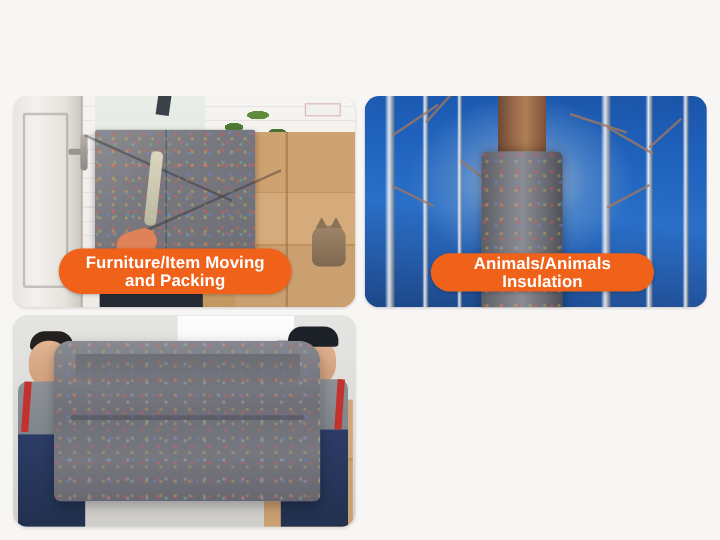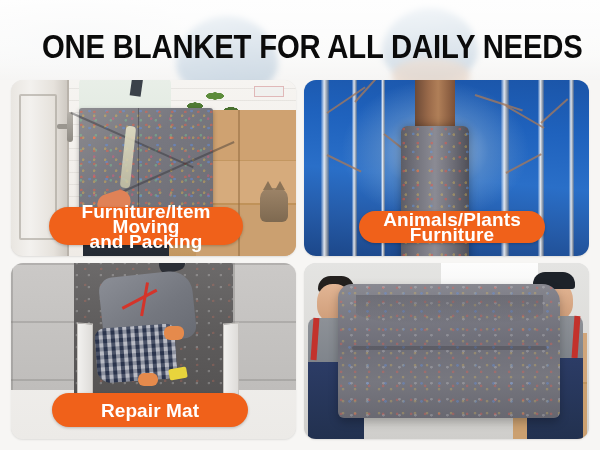--- a/index.html
+++ b/index.html
@@ -442,45 +442,37 @@
     position: absolute;
     background: #f0611a;
     color: #ffffff;
     border-radius: 999px;
     display: flex;
     align-items: center;
     justify-content: center;
     text-align: center;
     font-family: "Liberation Sans Narrow", "Liberation Sans", sans-serif;
     font-weight: 700;
-    font-size: 19px;
+    font-size: 14px;
     line-height: 15px;
     letter-spacing: .1px;
     padding: 5px 16px;
     box-shadow: 0 1px 3px rgba(0,0,0,.22);
     white-space: pre-line;
   }
   .pill-1 { left: 38px; bottom: 11px; width: 194px; height: 38px; }
   .pill-2 { left: 55px; bottom: 13px; width: 186px; height: 32px; }
   .pill-3 { left: 41px; bottom: 12px; width: 196px; height: 34px; }
   .pill-4 { left: 46px; bottom: 12px; width: 192px; height: 34px; }
 </style>
 </head>
 <body>
 
 <div class="poster">
 
-  <div class="header">
-    <div class="hdr-bg"></div>
-    <div class="hdr-cap-a"></div>
-    <div class="hdr-cap-b"></div>
-    <div class="hdr-face"></div>
-    <div class="hdr-scrim"></div>
-    <h1 class="title">ONE BLANKET FOR ALL DAILY NEEDS</h1>
-  </div>
 
   <div class="grid">
 
     <div class="card">
       <div class="photo">
         <div class="c1-bg"></div>
         <div class="c1-wall"></div>
         <div class="c1-plant"></div>
         <div class="c1-boxes">
           <div class="c1-label-tag"></div>
@@ -520,45 +512,23 @@
         <div class="c2-branch" style="left:8%;  top:42%; width:38px; transform:rotate(26deg);"></div>
         <div class="c2-branch" style="left:18%; top:12%; width:40px; transform:rotate(-48deg);"></div>
         <div class="c2-branch" style="left:28%; top:30%; width:34px; transform:rotate(38deg);"></div>
         <div class="c2-branch" style="left:71%; top:14%; width:44px; transform:rotate(30deg);"></div>
         <div class="c2-branch" style="left:71%; top:52%; width:40px; transform:rotate(-28deg);"></div>
         <div class="c2-branch" style="left:83%; top:24%; width:36px; transform:rotate(-42deg);"></div>
         <div class="c2-branch" style="left:60%; top:8%;  width:50px; transform:rotate(18deg);"></div>
         <div class="c2-trunktop"></div>
         <div class="c2-wrap"></div>
       </div>
-      <div class="pill pill-2">Animals/Plants Furniture</div>
+      <div class="pill pill-2">Animals/Animals Insulation</div>
     </div>
 
-    <div class="card">
-      <div class="photo">
-        <div class="c3-bg"></div>
-        <div class="c3-marble"></div>
-        <div class="c3-tiles"></div>
-        <div class="c3-mat"></div>
-        <div class="c3-panel-l"></div>
-        <div class="c3-panel-r"></div>
-        <div class="c3-worker">
-          <div class="c3-shoe"></div>
-          <div class="c3-legs">
-            <div class="c3-stripe"></div>
-            <div class="c3-stripe2"></div>
-          </div>
-          <div class="c3-shirt"></div>
-          <div class="c3-glove"></div>
-          <div class="c3-glove2"></div>
-          <div class="c3-tool"></div>
-        </div>
-      </div>
-      <div class="pill pill-3">Repair Mat</div>
-    </div>
 
     <div class="card">
       <div class="photo">
         <div class="c4-bg"></div>
         <div class="c4-window"></div>
         <div class="c4-box2"></div>
         <div class="c4-boxes"></div>
 
         <div class="c4-man-l">
           <div class="c4-hair" style="left:14px; top:2px;"></div>

